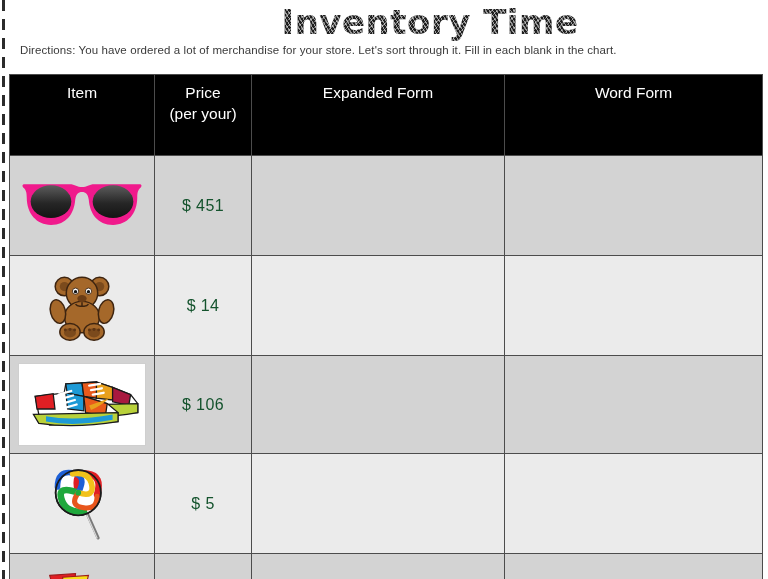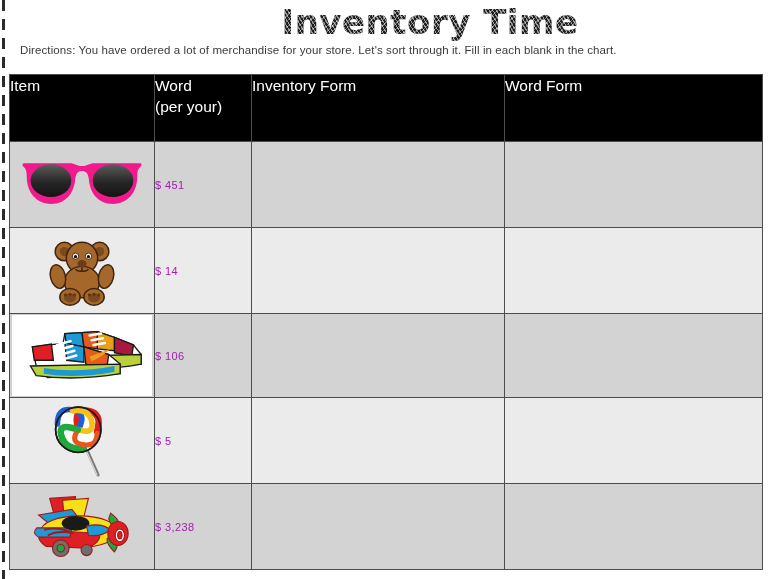--- a/index.html
+++ b/index.html
@@ -75,23 +75,24 @@
   
   #inventory-table {
     position: absolute;
     left: 9px;
     top: 74px;
     width: 753px;
     border-collapse: collapse;
     table-layout: fixed;
   }
   #inventory-table td, #inventory-table th {
-    padding: 0;
+    padding: 7px;
     margin: 0;
     border: 1.5px solid #4c4c4c;
+    text-align: center;
   }
 
   thead th {
     background: #000000;
     color: #ffffff;
     height: 66px;
     vertical-align: top;
     text-align: left;
     font-weight: normal;
     font-size: 15.5px;
@@ -106,22 +107,22 @@
 
   .row-odd td  { background: #d3d3d3; }
   .row-even td { background: #ebebeb; }
 
   .cell-item {
     text-align: center;
     padding: 0;
     position: relative;
   }
   .cell-price {
-    font-size: 11px;
-    color: #a21caf;
+    font-size: 16px;
+    color: #14532d;
     padding-left: 11px;
     letter-spacing: 0.4px;
   }
   .cell-blank { }
 
   .item-art {
     width: 100%;
     height: 85px;
     display: flex;
     align-items: center;
@@ -151,24 +152,24 @@
   <colgroup>
     <col style="width:145px">
     <col style="width:97px">
     <col style="width:253px">
     <col style="width:258px">
   </colgroup>
   <thead>
     <tr>
       <th>Item</th>
       <th>
-        <span>Word</span>
+        <span>Price</span>
         <span class="hdr-sub">(per your)</span>
       </th>
-      <th>Inventory Form</th>
+      <th>Expanded Form</th>
       <th>Word Form</th>
     </tr>
   </thead>
   <tbody id="table-body">
       <tr class="row-odd">
         <td class="cell-item">
           <div class="item-art">
     <svg viewBox="0 0 130 56" width="126" height="55">
       <defs>
         <linearGradient id="lensg" x1="0" y1="0" x2="0" y2="1">

